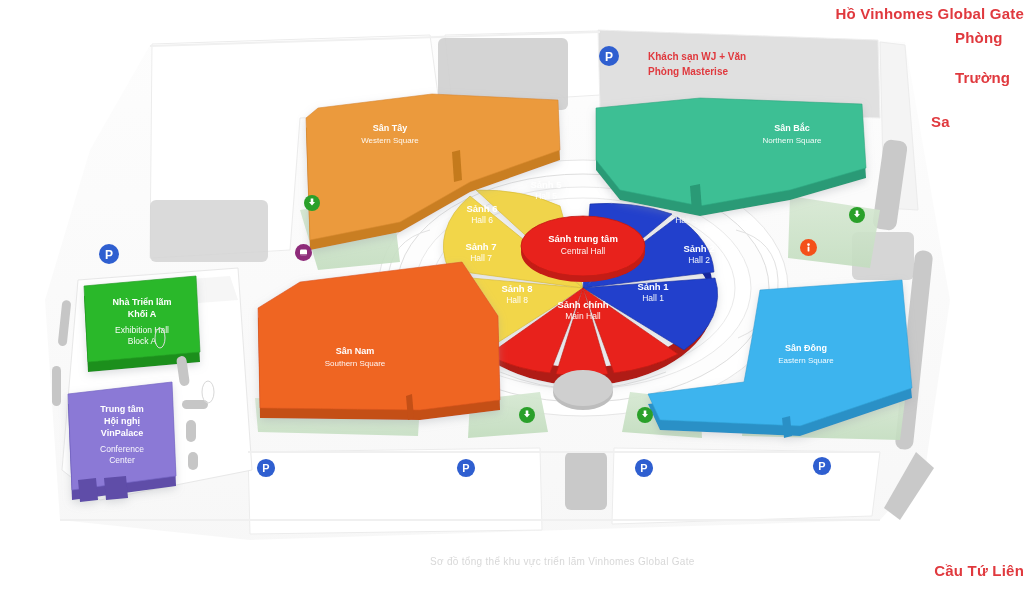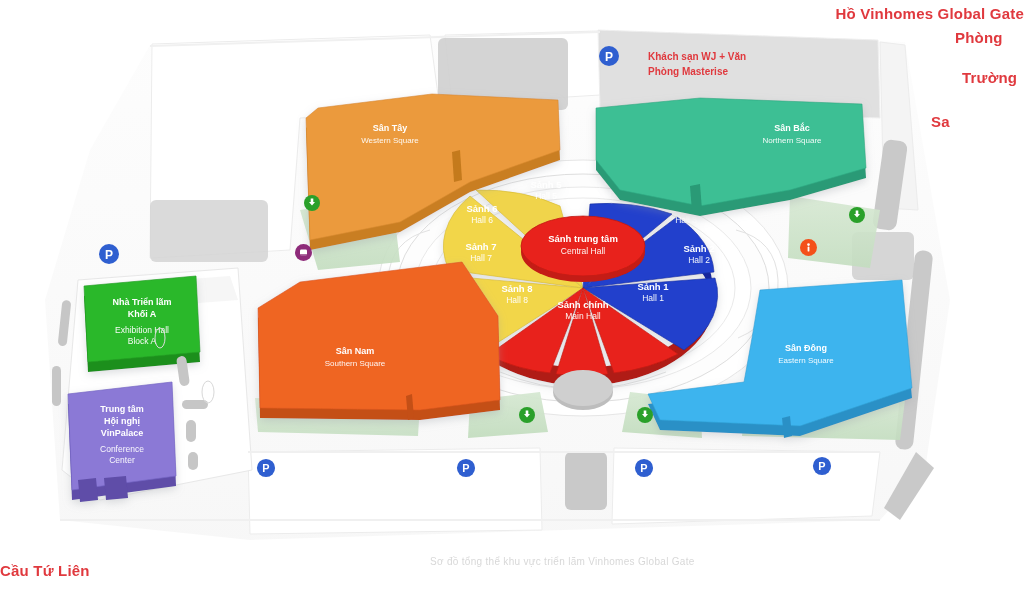--- a/index.html
+++ b/index.html
@@ -338,24 +338,24 @@
   <div style="position:absolute;left:799px;top:238px;">
     <svg width="19" height="19" viewBox="0 0 19 19">
         <circle cx="9.5" cy="9.5" r="8.5" fill="#f4501a"></circle>
         <circle cx="9.5" cy="6.6" r="1.3" fill="#fff"></circle>
         <rect x="8.6" y="8.6" width="1.8" height="5" rx="0.9" fill="#fff"></rect>
       </svg>
   </div>
 
   <div class="street-label" style="left:0;right:0;top:4px;text-align:right;">Hồ Vinhomes Global Gate</div>
 
-  <div class="street-label" style="left:0;right:0;bottom:22px;text-align:left;width:1024px;">Cầu Tứ Liên</div>
+  <div class="street-label" style="left:0;right:0;bottom:22px;text-align:right;width:1024px;">Cầu Tứ Liên</div>
 
   <div class="hotel-label" style="left:648px;top:50px;">Khách sạn WJ + Văn
 Phòng Masterise</div>
 
   <div class="street-label" style="left:955px;top:28px;">Phòng</div>
-  <div class="street-label" style="left:955px;top:68px;margin-left:7px;">Trường</div>
+  <div class="street-label" style="left:955px;top:68px;">Trường</div>
   <div class="street-label" style="left:931px;top:112px;">Sa</div>
 
   <div class="faint-text" style="left:430px;top:556px;">Sơ đồ tổng thể khu vực triển lãm Vinhomes Global Gate</div>
 
 </div>
 
 </body></html>

